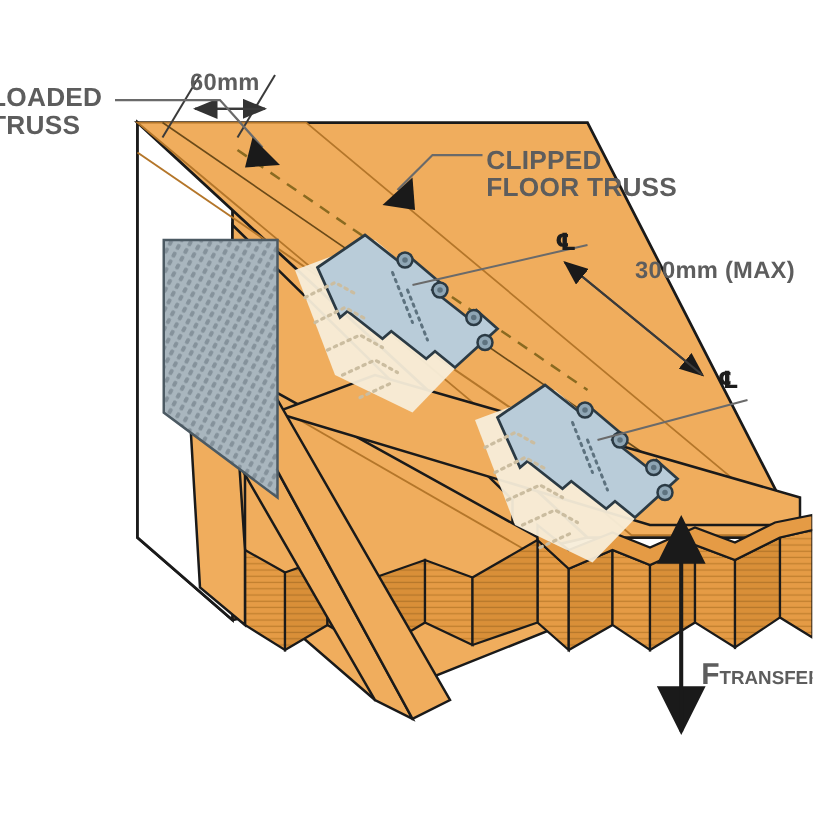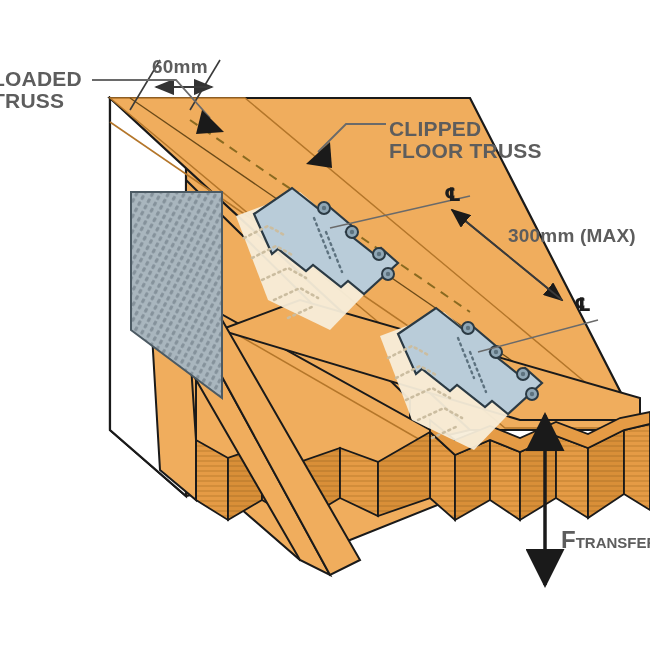--- a/index.html
+++ b/index.html
@@ -178,21 +178,21 @@
 </svg>
 
 <div class="lbl big" style="left:-8px;top:68px;">LOADED
 TRUSS</div>
 
 <div class="lbl big" style="left:389px;top:118px;">CLIPPED
 FLOOR TRUSS</div>
 
 <div class="lbl dim" style="left:152px;top:57px;">60mm</div>
 
-<div class="lbl dim" style="left:508px;top:226px;">300mm (MAX)</div>
+<div class="lbl dim" style="left:508px;top:207px;">300mm (MAX)</div>
 
 <div class="cl" style="left:444px;top:183px;">℄</div>
 
 <div class="cl" style="left:574px;top:293px;">℄</div>
 
 <div class="ftr" style="left:561px;top:526px;">
   <span class="f">F</span><span class="sub">TRANSFER</span>
 </div>
 
 </div>

